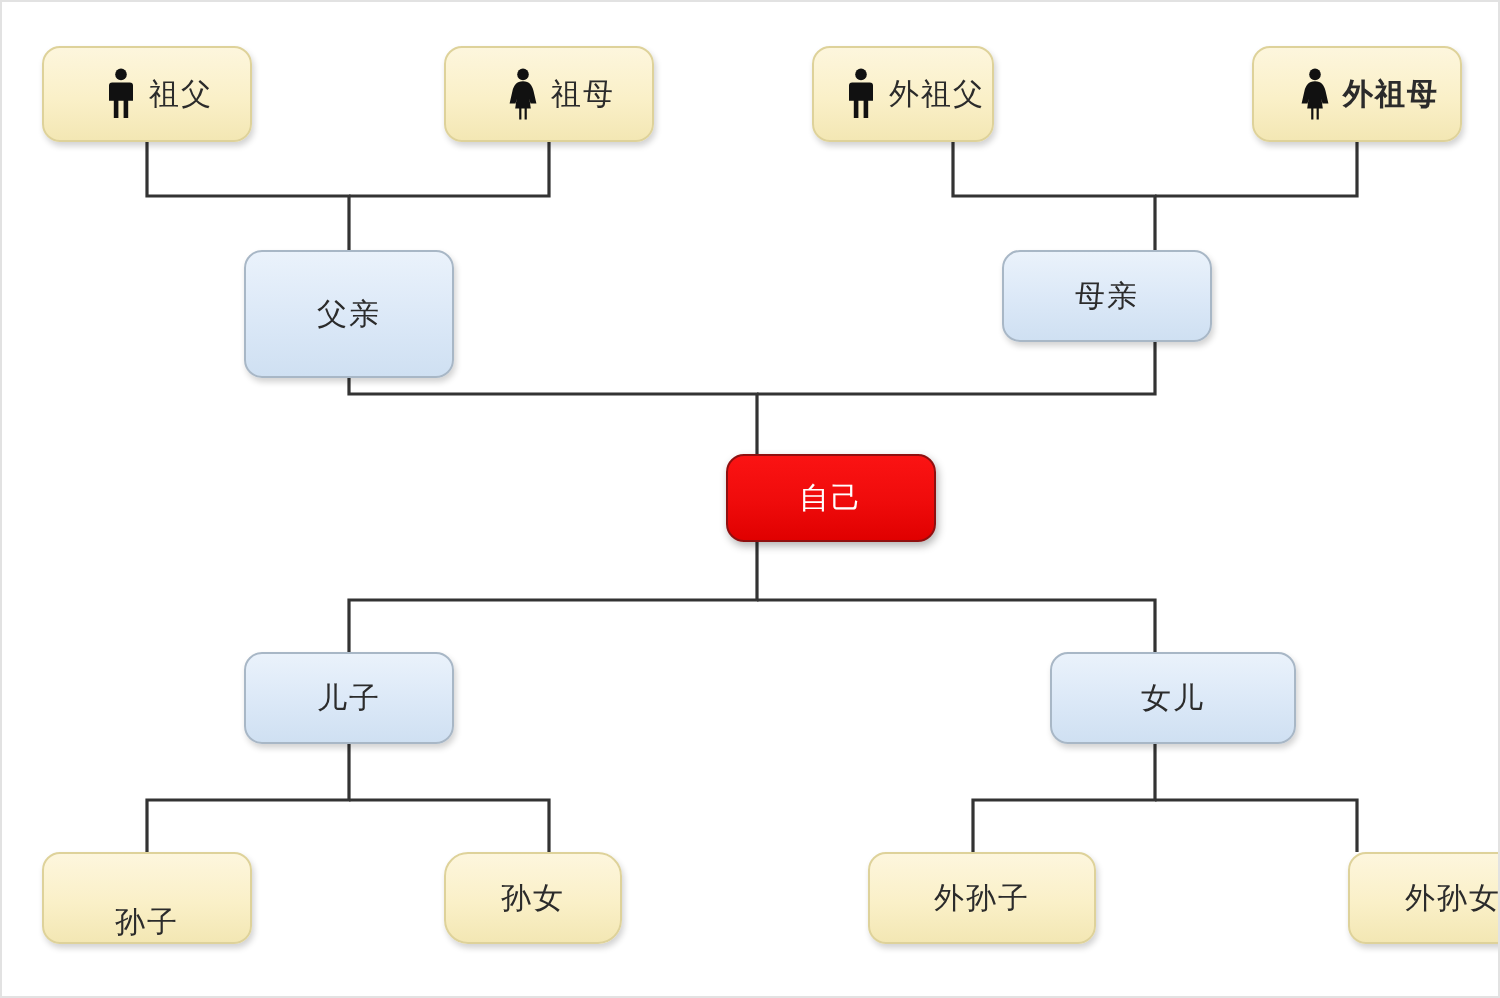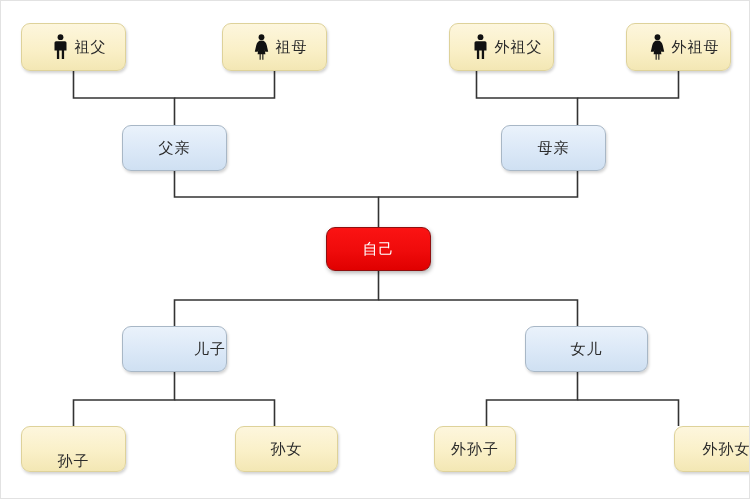--- a/index.html
+++ b/index.html
@@ -50,20 +50,21 @@
     border: 1px solid #a8b7c6;
     color: #2b2b2b;
     box-shadow: 1px 2px 3px rgba(0,0,0,0.18);
   }
   
   .node.red {
     background: linear-gradient(180deg, #fb1313 0%, #ef0b0b 55%, #e00000 100%);
     border: 1px solid #8f0f0f;
     color: #ffffff;
     box-shadow: 1px 2px 4px rgba(0,0,0,0.30);
+    margin-left: 37px;
   }
   .node .label {
     display: inline-block;
   }
   .node .person-icon {
     display: inline-block;
     width: 15px;
     height: 26px;
     margin-right: 7px;
     flex: 0 0 auto;
@@ -99,55 +100,55 @@
           </svg></span>
         <span class="label">祖父</span>
       </div>
       <div class="node cream has-icon" style="left: 221px; top: 22px; width: 105px; height: 48px;">
         <span class="person-icon"><svg viewBox="0 0 15 26" width="15" height="26" aria-hidden="true">
             <circle cx="7.5" cy="3.2" r="2.9" fill="#111"></circle>
             <path d="M7.5 6.6 c3.2 0 4.6 2.0 5.3 5.0 l1.4 6.1 h-3.0 l-0.5 -2.4 l0.7 5.0 h-2.0 v5.5 h-1.1 v-5.5 h-1.6 v5.5 h-1.1 v-5.5 h-2.0 l0.7 -5.0 l-0.5 2.4 h-3.0 l1.4 -6.1 c0.7 -3.0 2.1 -5.0 5.3 -5.0 z" fill="#111"></path>
           </svg></span>
         <span class="label">祖母</span>
       </div>
-      <div class="node cream has-icon" style="left: 448px; top: 22px; width: 105px; height: 48px;">
+      <div class="node cream has-icon" style="left: 405px; top: 22px; width: 91px; height: 48px;">
         <span class="person-icon"><svg viewBox="0 0 15 26" width="15" height="26" aria-hidden="true">
             <circle cx="7.5" cy="3.2" r="2.9" fill="#111"></circle>
             <path d="M3.1 7.2 h8.8 a1.6 1.6 0 0 1 1.6 1.6 v7.6 h-2.4 v8.6 h-2.3 v-8.6 h-2.6 v8.6 h-2.3 v-8.6 h-2.4 v-7.6 a1.6 1.6 0 0 1 1.6 -1.6 z" fill="#111"></path>
           </svg></span>
         <span class="label">外祖父</span>
       </div>
-      <div class="node cream has-icon" style="left: 625px; top: 22px; width: 105px; height: 48px;">
+      <div class="node cream has-icon" style="left: 625px; top: 22px; width: 105px; height: 48px; font-weight: bold;">
         <span class="person-icon"><svg viewBox="0 0 15 26" width="15" height="26" aria-hidden="true">
             <circle cx="7.5" cy="3.2" r="2.9" fill="#111"></circle>
             <path d="M7.5 6.6 c3.2 0 4.6 2.0 5.3 5.0 l1.4 6.1 h-3.0 l-0.5 -2.4 l0.7 5.0 h-2.0 v5.5 h-1.1 v-5.5 h-1.6 v5.5 h-1.1 v-5.5 h-2.0 l0.7 -5.0 l-0.5 2.4 h-3.0 l1.4 -6.1 c0.7 -3.0 2.1 -5.0 5.3 -5.0 z" fill="#111"></path>
           </svg></span>
         <span class="label">外祖母</span>
       </div>
-      <div class="node blue" style="left: 121px; top: 124px; width: 105px; height: 46px;">
+      <div class="node blue" style="left: 121px; top: 124px; width: 105px; height: 64px;">
         <span class="label">父亲</span>
       </div>
       <div class="node blue" style="left: 500px; top: 124px; width: 105px; height: 46px;">
         <span class="label">母亲</span>
       </div>
       <div class="node red" style="left: 325px; top: 226px; width: 105px; height: 44px;">
         <span class="label">自己</span>
       </div>
-      <div class="node blue" style="left: 121px; top: 325px; width: 105px; height: 46px; justify-content: flex-end;">
+      <div class="node blue" style="left: 121px; top: 325px; width: 105px; height: 46px;">
         <span class="label">儿子</span>
       </div>
       <div class="node blue" style="left: 524px; top: 325px; width: 123px; height: 46px;">
         <span class="label">女儿</span>
       </div>
       <div class="node cream" style="left: 20px; top: 425px; width: 105px; height: 46px; align-items: flex-end;">
         <span class="label">孙子</span>
       </div>
-      <div class="node cream" style="left: 234px; top: 425px; width: 103px; height: 46px;">
+      <div class="node cream" style="left: 221px; top: 425px; width: 89px; height: 46px; border-radius: 12px;">
         <span class="label">孙女</span>
       </div>
-      <div class="node cream" style="left: 433px; top: 425px; width: 82px; height: 46px;">
+      <div class="node cream" style="left: 433px; top: 425px; width: 114px; height: 46px;">
         <span class="label">外孙子</span>
       </div>
       <div class="node cream" style="left: 625px; top: 425px; width: 105px; height: 46px; margin-left: 48px;">
         <span class="label">外孙女</span>
       </div>
     </div>
 </div>
 
 </body></html>

